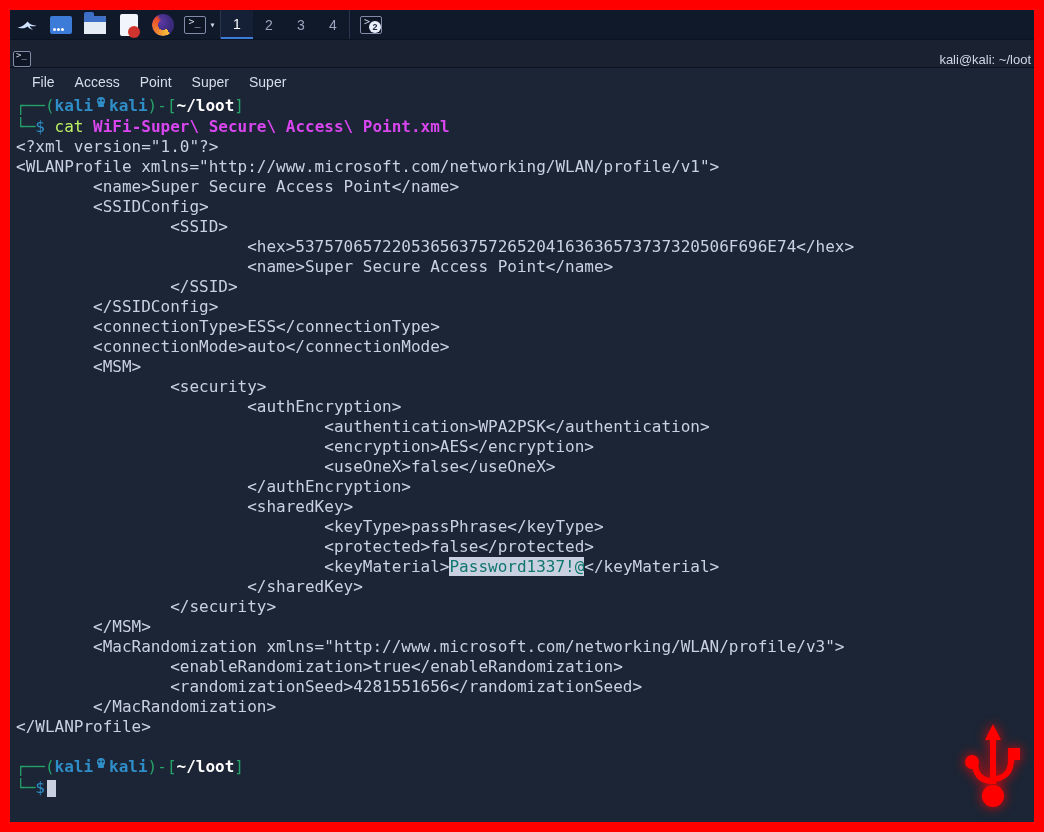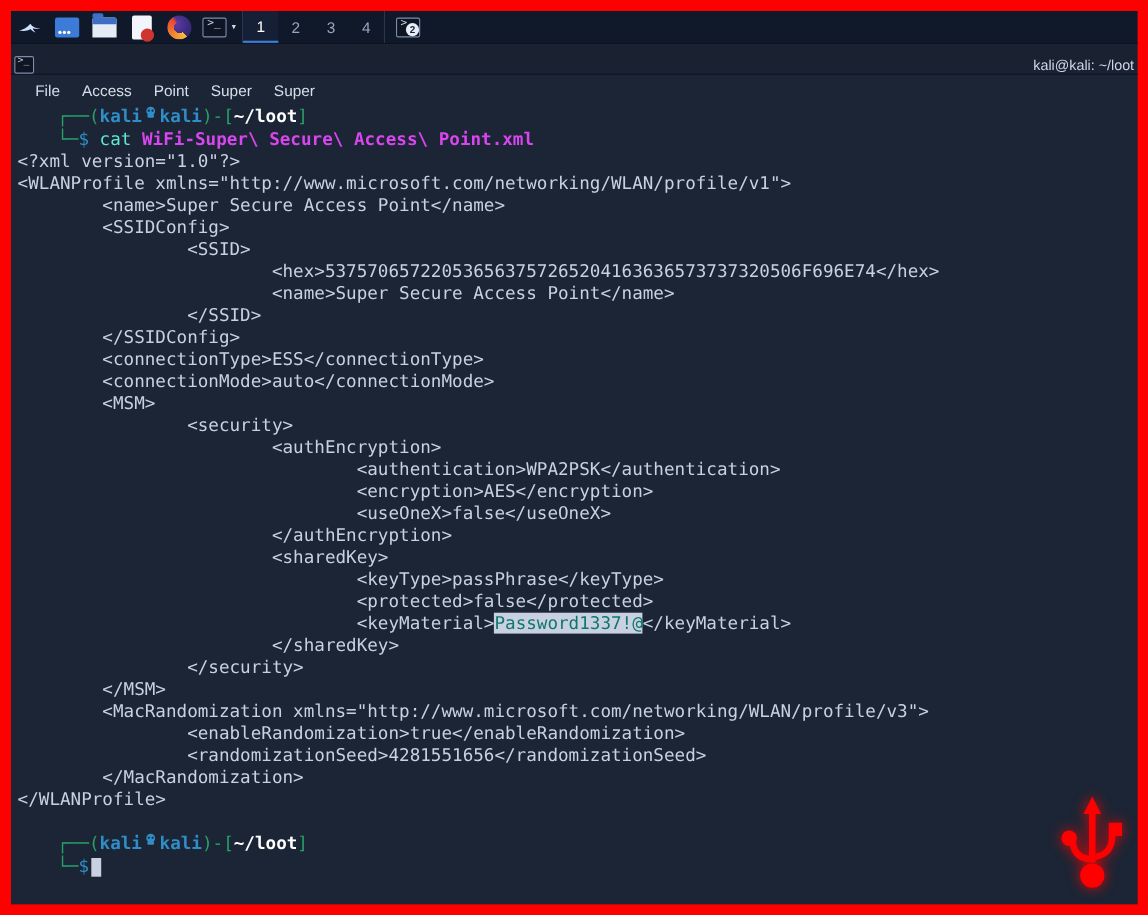--- a/index.html
+++ b/index.html
@@ -102,29 +102,29 @@
     background:#1b2535;
     color:#c9d1e1;
     font-size:16px;
     line-height:20px;
     padding: 0 6px 6px 6px;
     font-family:"DejaVu Sans Mono","Menlo",monospace;
     white-space: pre;
     overflow:hidden;
     position:relative;
   }
-  .prompt-line { display:block;margin-left:36px; }
+  .prompt-line { display:block; }
   .user { color:#2f8ec8; font-weight:bold; }
   .host { color:#2f8ec8; font-weight:bold; }
   .paren { color:#26a269; }
   .dash { color:#26a269; }
   .brack { color:#26a269; }
   .path { color:#ffffff; font-weight:bold; }
   .dollar { color:#2f8ec8; }
-  .cmd { color:#5eead4; }
+  .cmd { color:#bef264; }
   .arg { color:#d946ef; font-weight:bold; }
   .hl { background:#c9d1e1; color:#0f766e; }
   .cursor { display:inline-block; width:9px; height:17px; background:#c9d1e1; vertical-align:middle; margin-left:2px; }
 
   .skull-icon{display:inline-block;vertical-align:middle;position:relative;top:-1px;}
 
   
   .usb {
     position:absolute; right:16px; bottom:16px;
     filter: drop-shadow(0 0 6px rgba(255,0,0,0.9));

